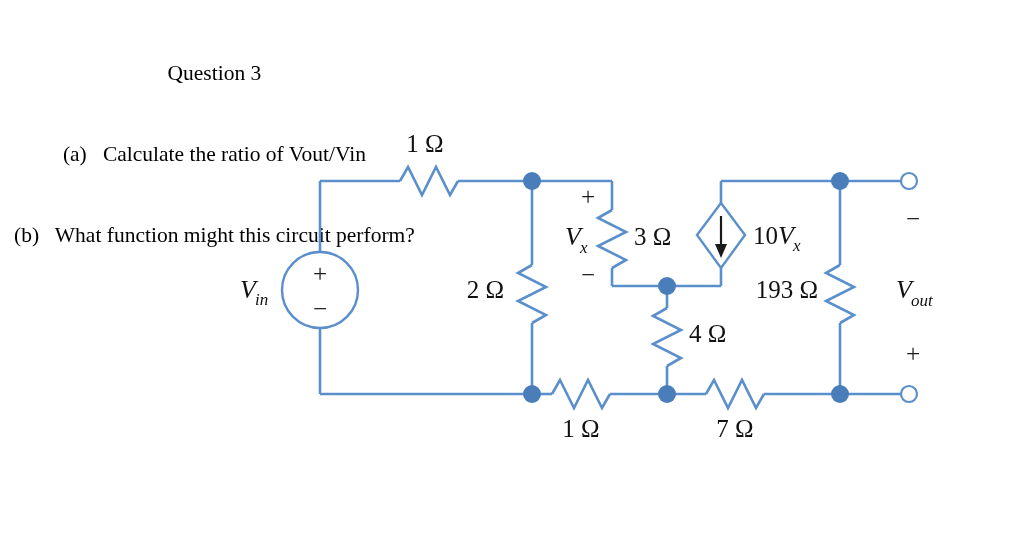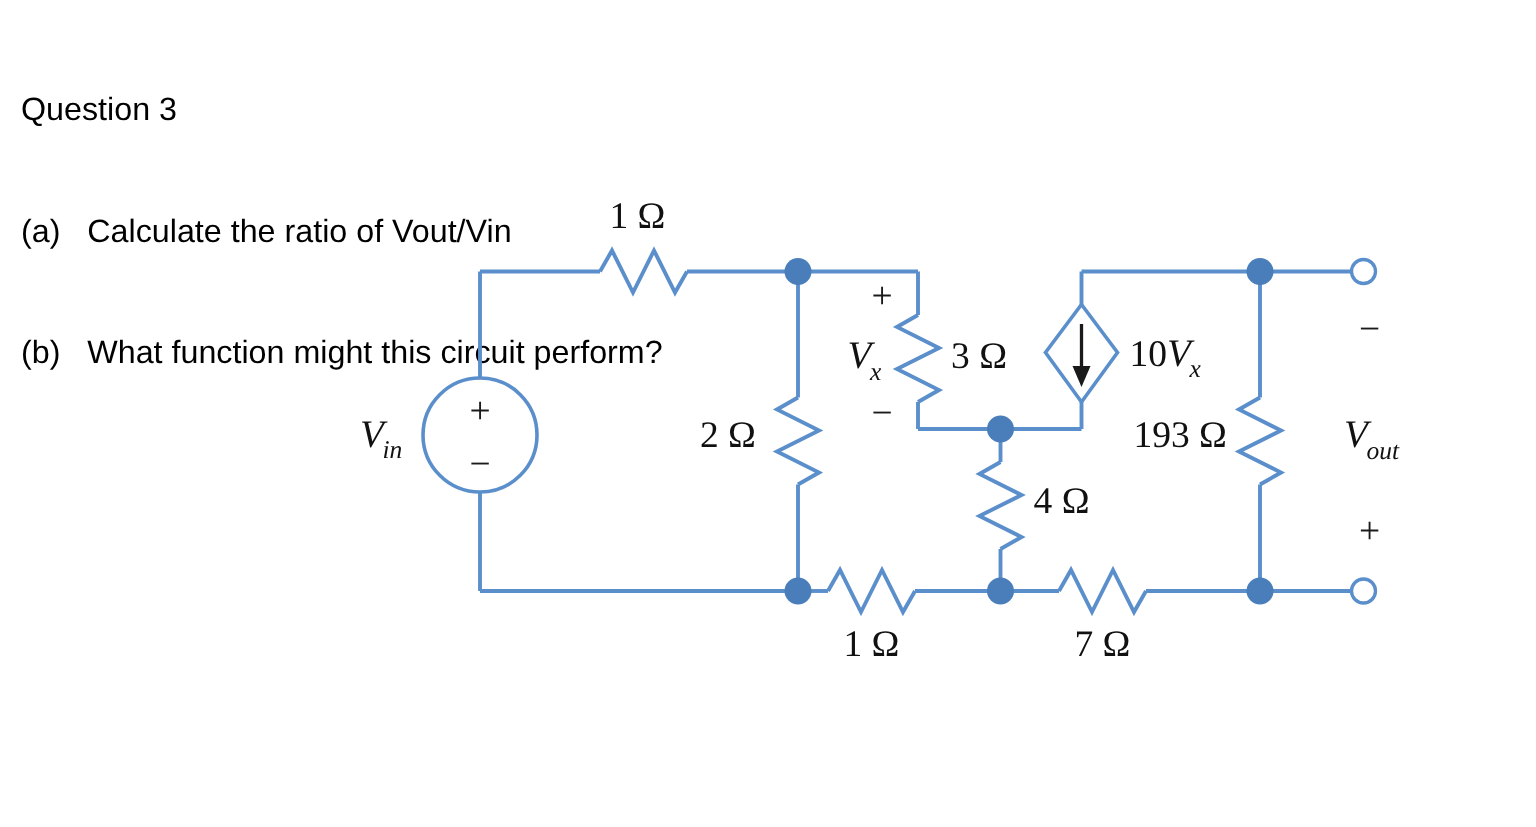--- a/index.html
+++ b/index.html
@@ -11,25 +11,26 @@
     width: 1024px;
     height: 551px;
     position: relative;
     overflow: hidden;
     font-family: "Liberation Sans", sans-serif;
   }
   #question-block {
     position: absolute;
     left: 14px;
     top: 6px;
-    font-family: Liberation Sans, sans-serif;
+    font-family: Liberation Serif, serif;
     font-size: 21.5px;
     line-height: 27px;
     color: #000000;
     white-space: pre;
+    text-align: center;
   }
   #question-block .qline {
     display: block;
     white-space: pre;
   }
   #circuit-area {
     position: absolute;
     left: 0;
     top: 110px;
     width: 1024px;

